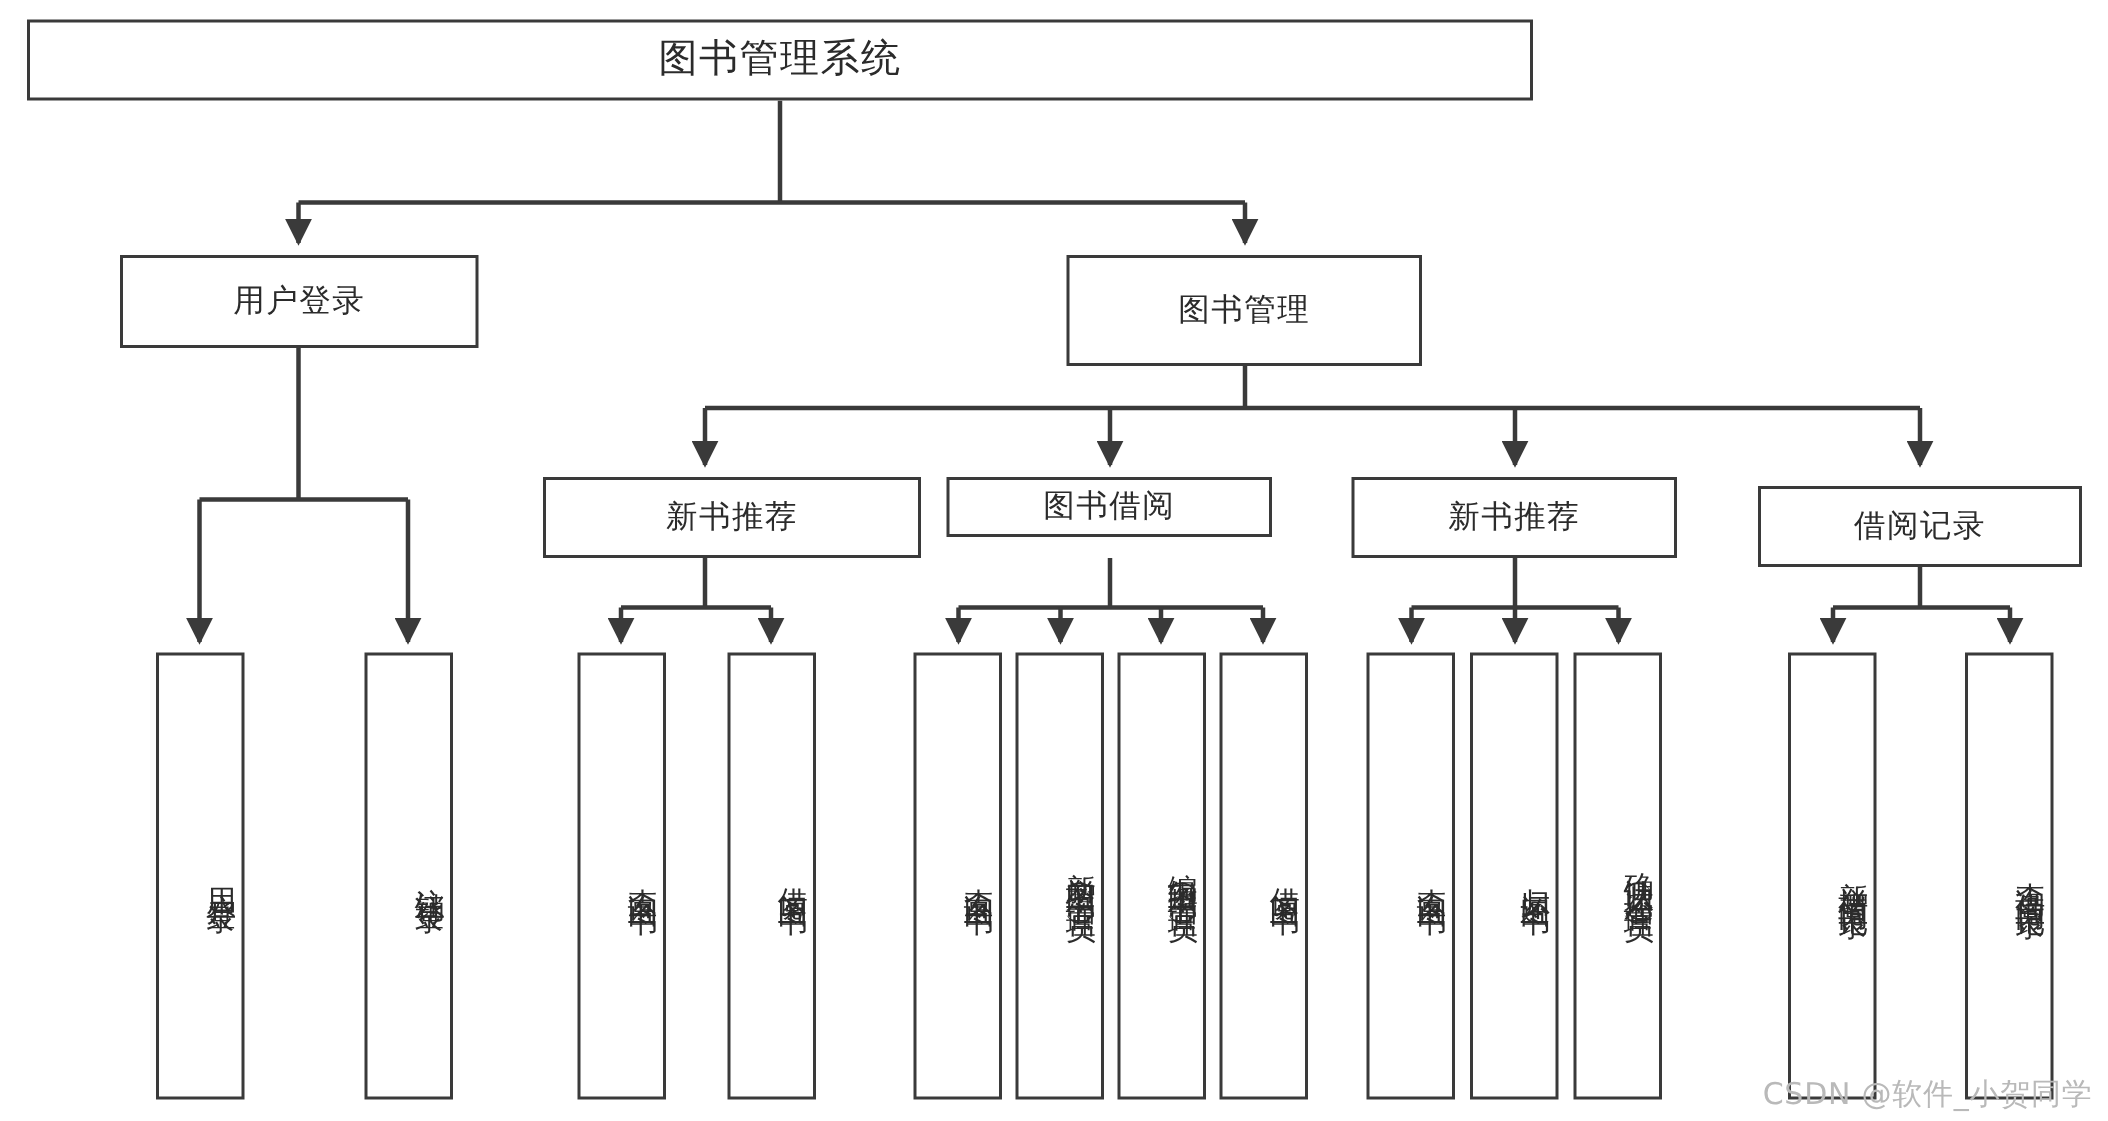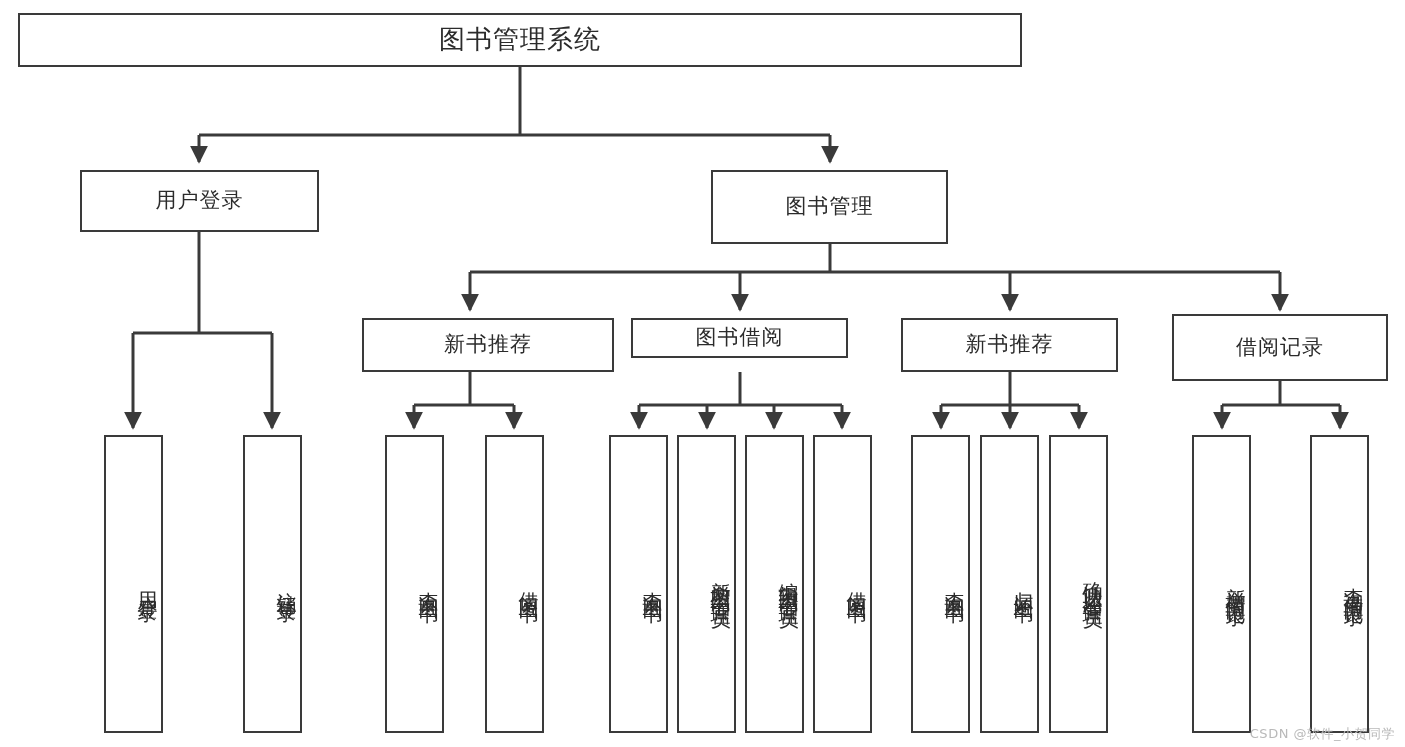--- a/index.html
+++ b/index.html
@@ -58,21 +58,21 @@
     writing-mode: vertical-rl;
     text-orientation: upright;
     display: block;
     white-space: normal;
     max-height: 100%;
   }
   .watermark {
     position: absolute;
     right: 10px;
     bottom: 4px;
-    font-size: 13px;
+    font-size: 20px;
     color: #b9b9b9;
     letter-spacing: 0.5px;
     white-space: nowrap;
     pointer-events: none;
   }
 </style>
 </head>
 <body>
 
 <div id="diagram-root">
@@ -140,21 +140,21 @@
 
   <div class="node node-h" style="left:362px; top:318px; width:252px; height:54px;">
     <span>新书推荐</span>
   </div>
   <div class="node node-h" style="left:631px; top:318px; width:217px; height:40px;">
     <span>图书借阅</span>
   </div>
   <div class="node node-h" style="left:901px; top:318px; width:217px; height:54px;">
     <span>新书推荐</span>
   </div>
-  <div class="node node-h" style="left:1172px; top:314px; width:216px; height:67px;text-align:center;">
+  <div class="node node-h" style="left:1172px; top:324px; width:216px; height:54px;text-align:center;">
     <span>借阅记录</span>
   </div>
 
   <div class="node node-v" style="left:104px; top:435px; width:59px; height:298px;">
     <span class="vtext">用户登录</span>
   </div>
   <div class="node node-v" style="left:243px; top:435px; width:59px; height:298px;">
     <span class="vtext">注销登录</span>
   </div>
 

